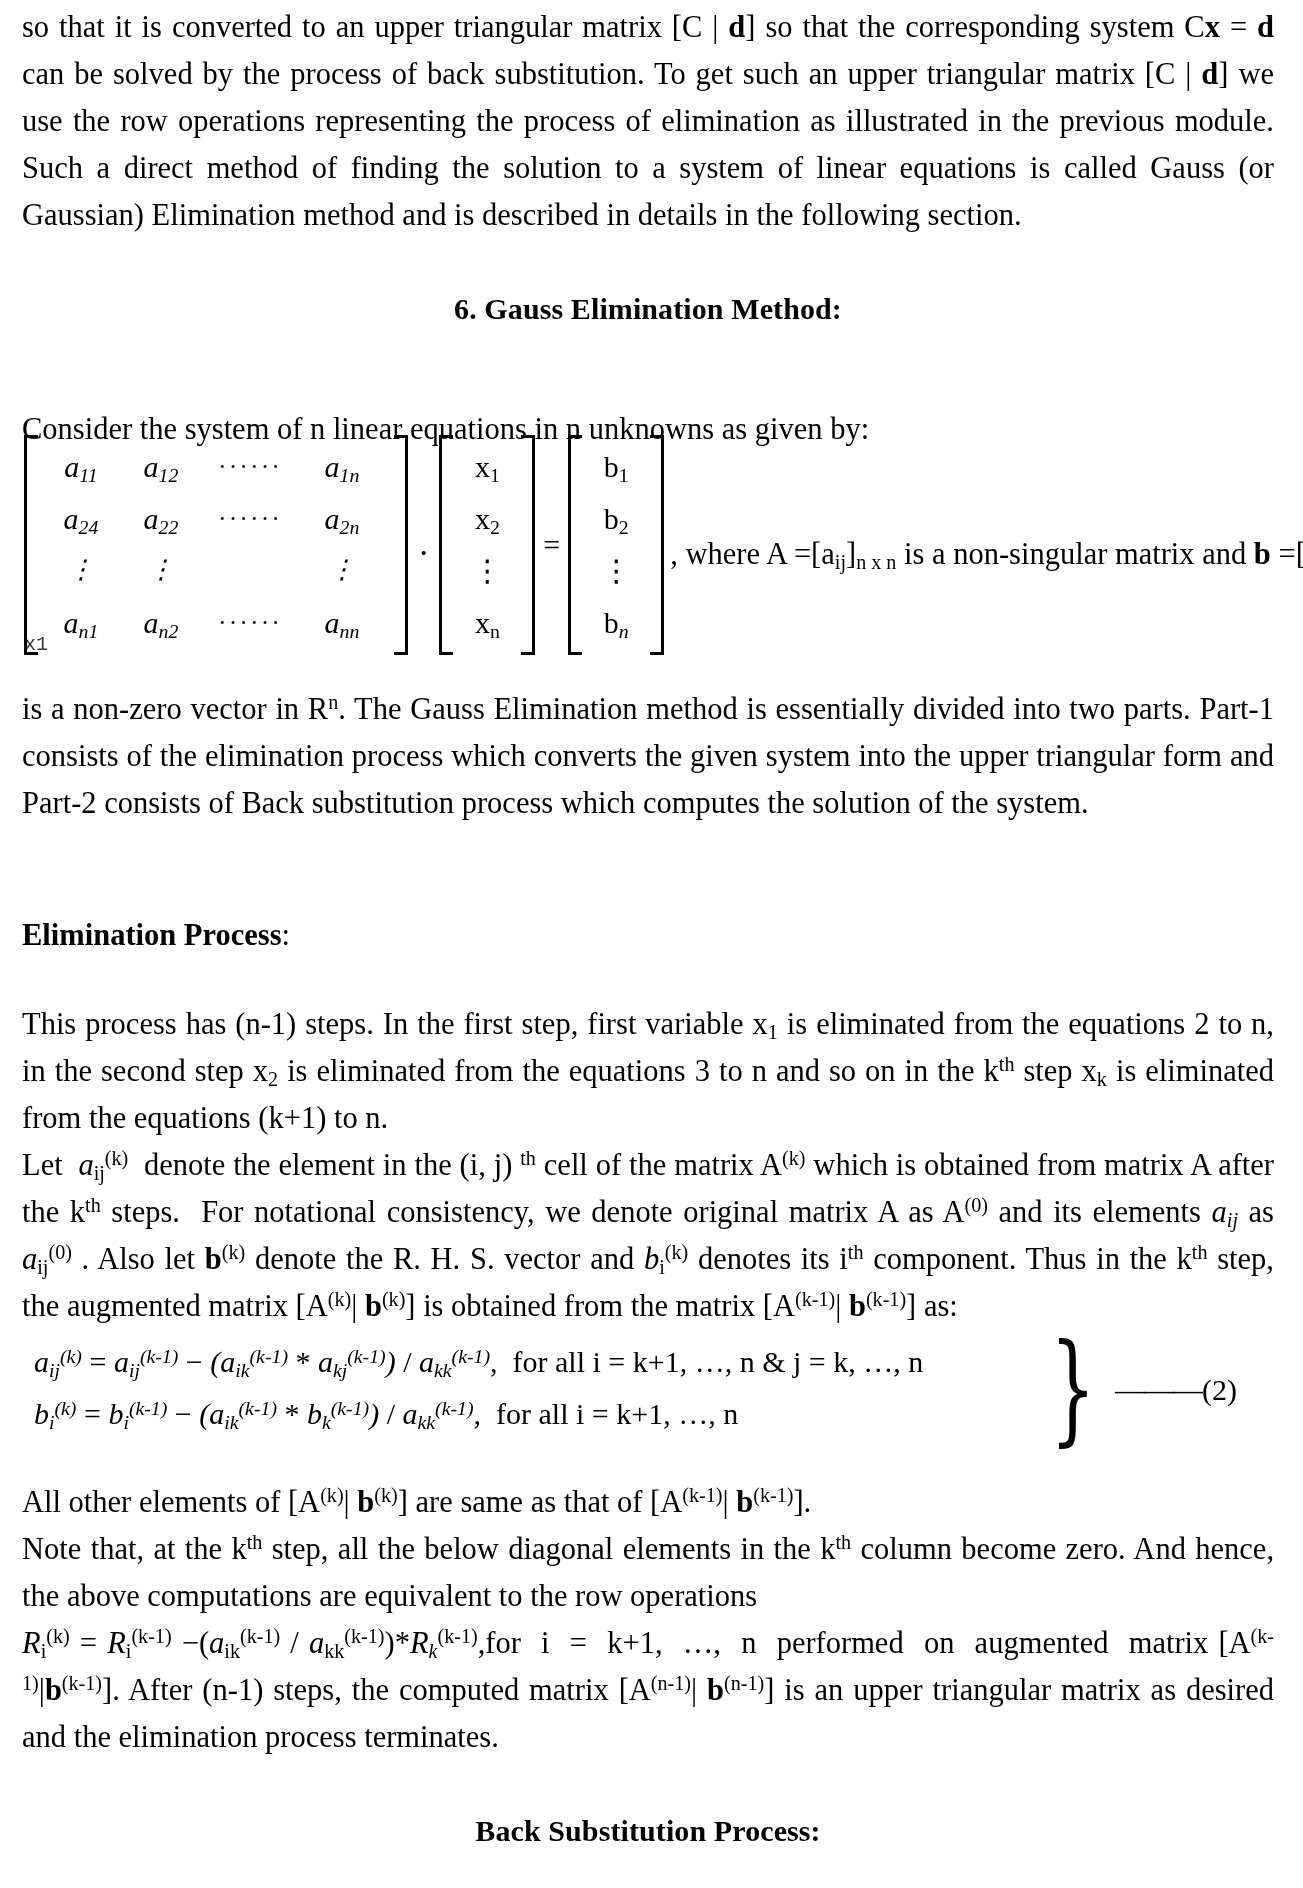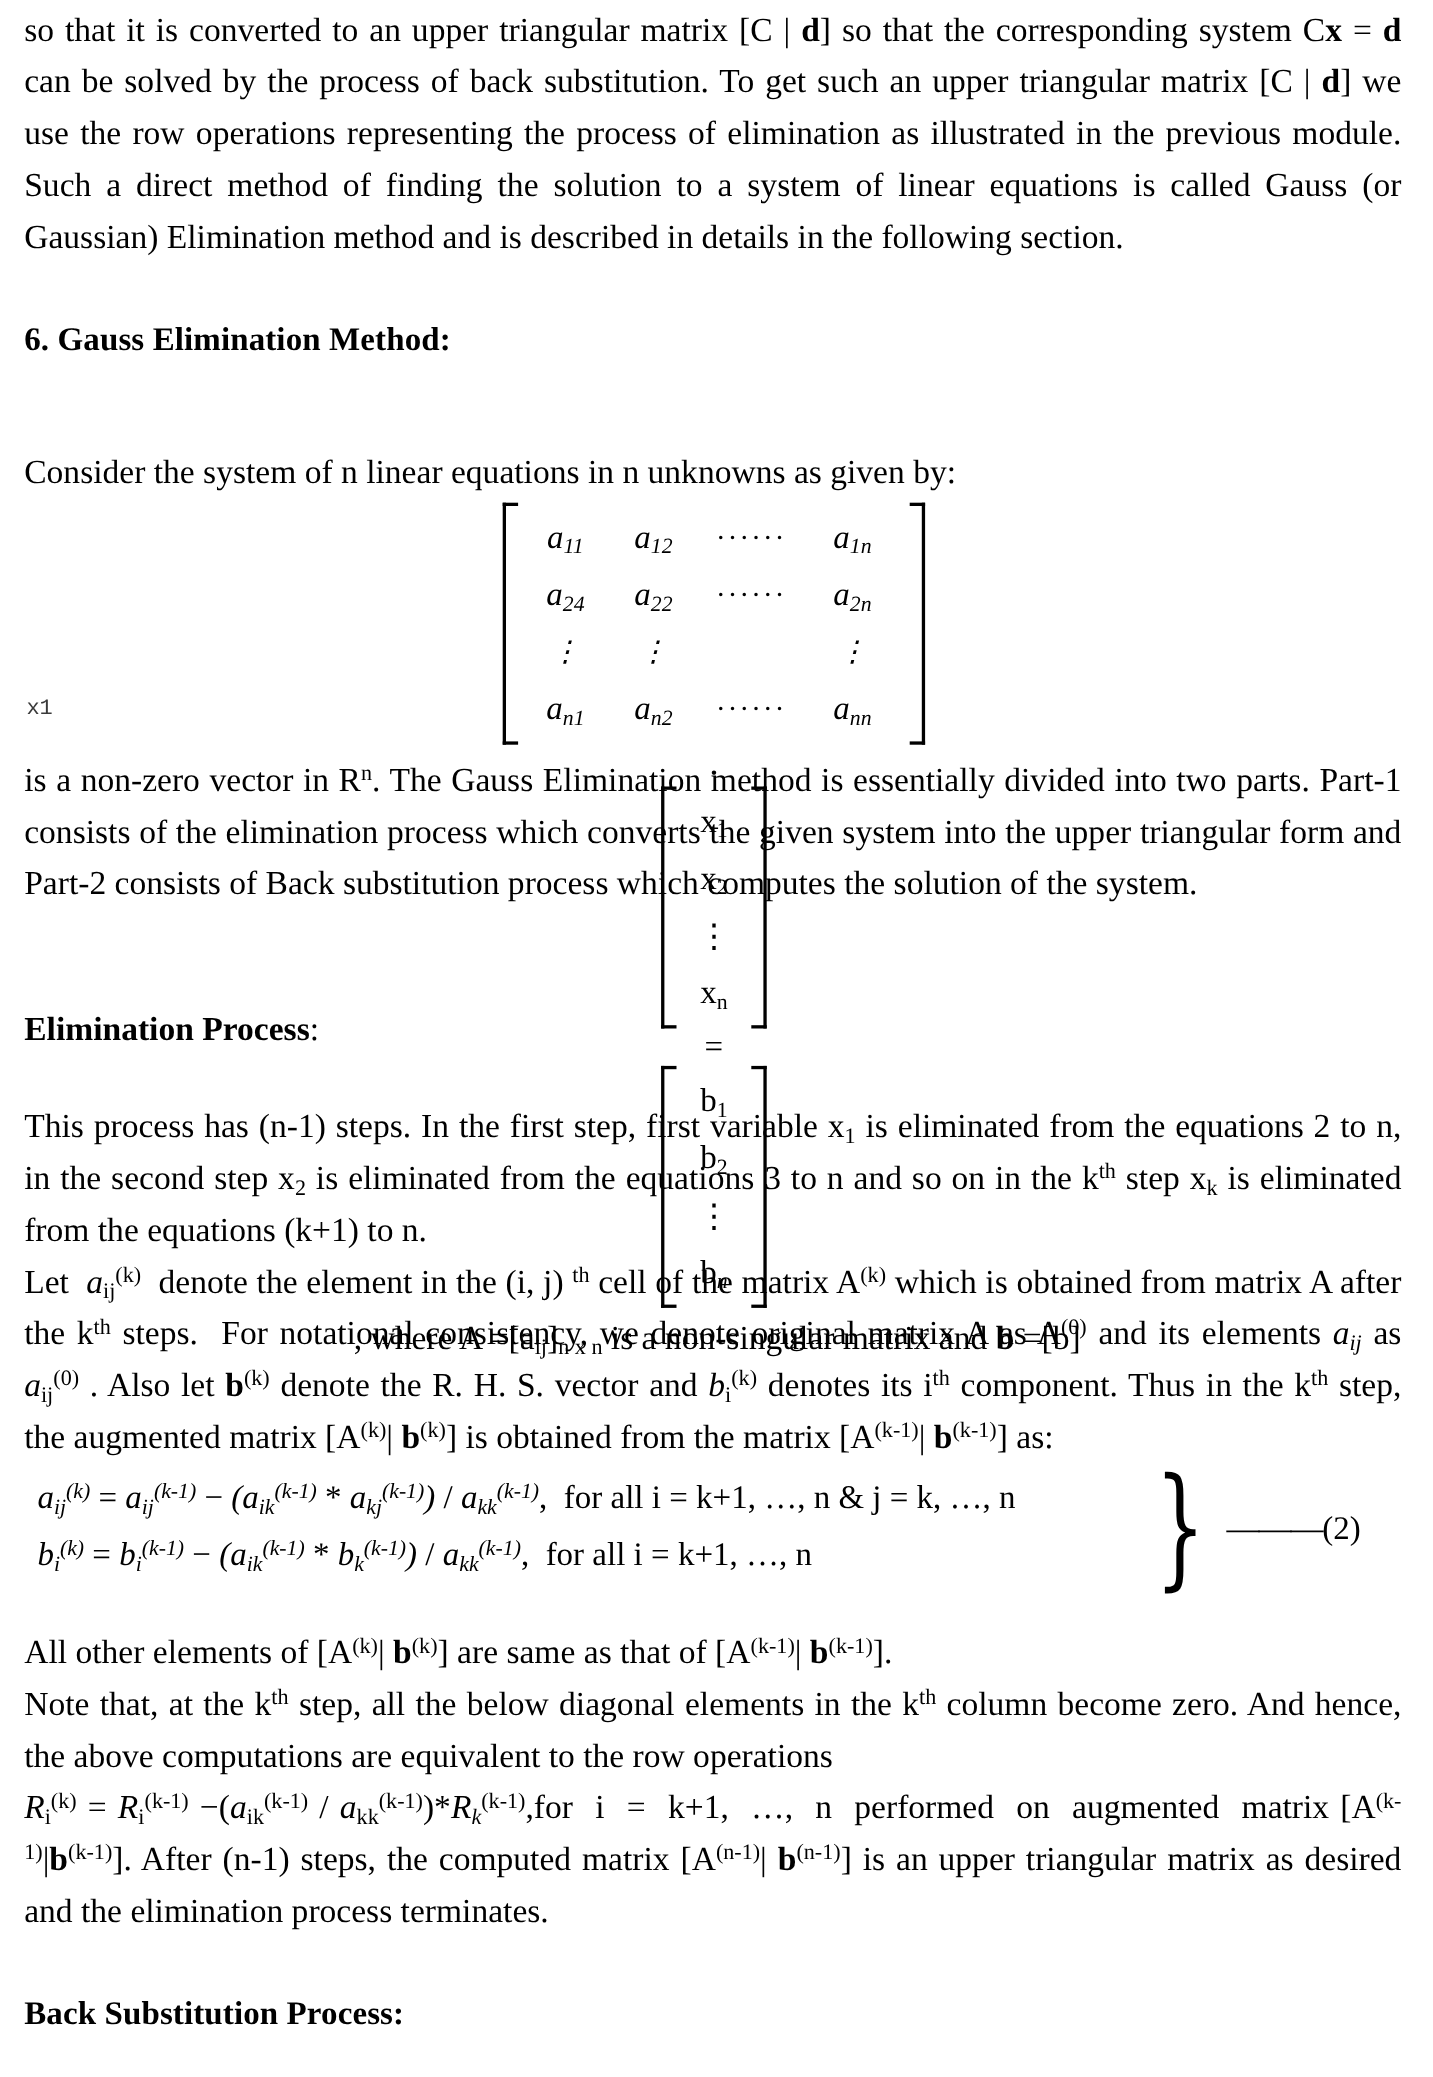--- a/index.html
+++ b/index.html
@@ -37,20 +37,21 @@
   p.body-text.nojust { text-align: left; margin-top: 35px; }
   .gap-sm { height: 30px; }
   .gap-md { height: 42px; }
   .gap-lg { height: 50px; }
   h2.heading {
     font-size: 30px;
     font-weight: bold;
     line-height: 40px;
     margin: 0;
     letter-spacing: 0.1px;
+    text-align: center;
   }
   .inline-head {
     font-weight: bold;
   }
   b, strong { font-weight: bold; }
   sub {
     font-size: 0.66em;
     vertical-align: -0.26em;
     line-height: 0;
   }
@@ -61,21 +62,20 @@
   }
   .it { font-style: italic; }
 
   
   .matrix-eq {
     display: flex;
     align-items: center;
     margin: 4px 0 0 2px;
     font-size: 29px;
     height: 175px;
-    flex-direction: column;
   }
   .bracket {
     display: inline-flex;
     align-items: stretch;
     position: relative;
   }
   .bracket::before,
   .bracket::after {
     content: "";
     width: 11px;

